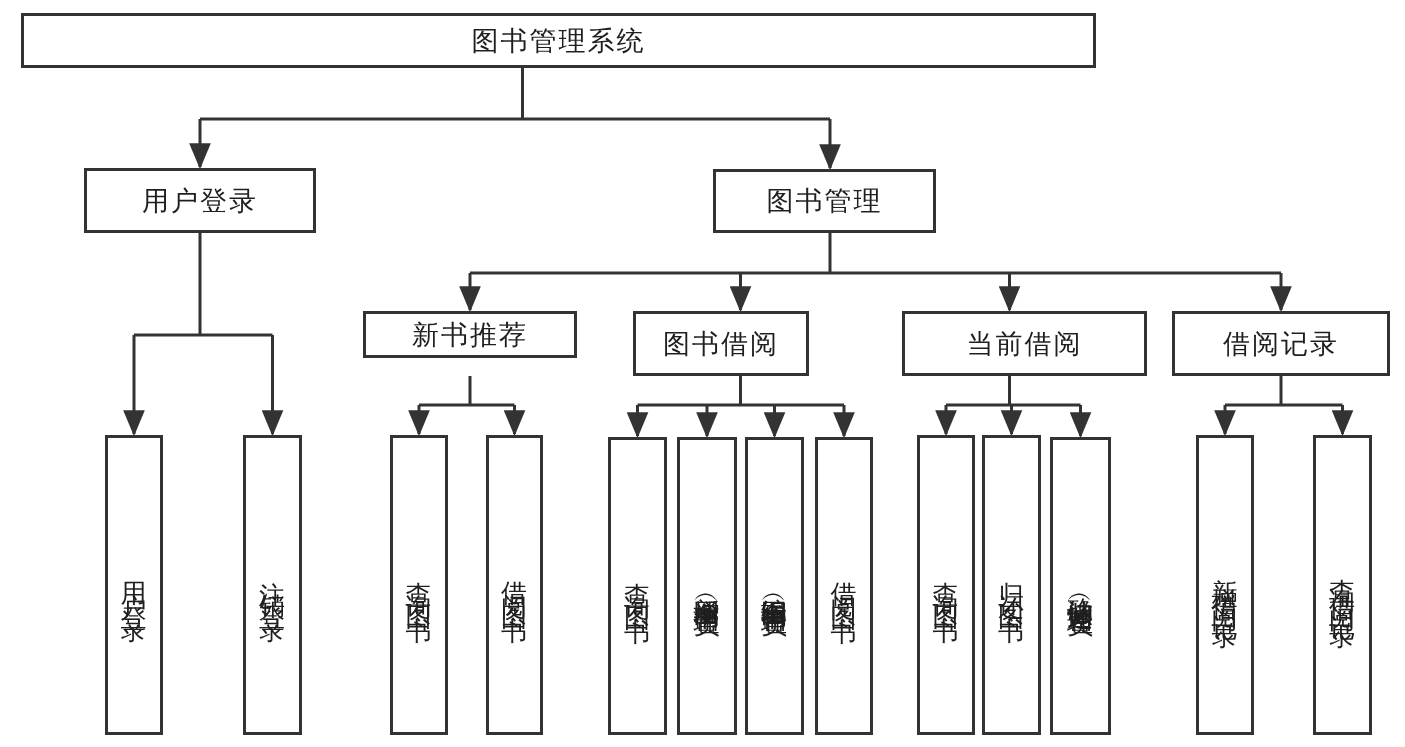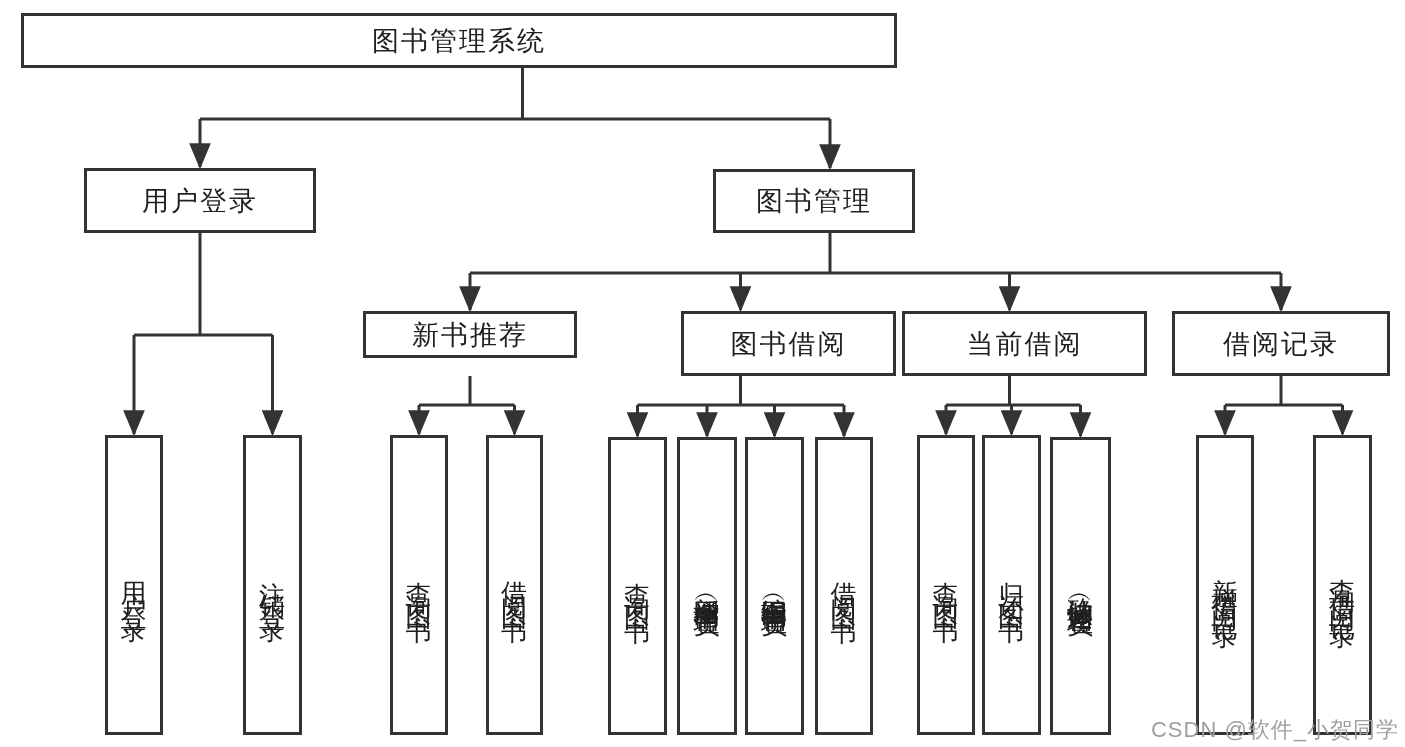--- a/index.html
+++ b/index.html
@@ -99,33 +99,33 @@
         <path d="M 1011.5 405 V 434" marker-end="url(#arrow)"></path>
         <path d="M 1080.5 405 V 436" marker-end="url(#arrow)"></path>
         <path d="M 1281 376 V 405"></path>
         <path d="M 1225 405 H 1342.5"></path>
         <path d="M 1225 405 V 434" marker-end="url(#arrow)"></path>
         <path d="M 1342.5 405 V 434" marker-end="url(#arrow)"></path>
       </g>
   </svg>
 
   <div id="nodes">
-      <div class="node h" style="left: 21px; top: 13px; width: 876px; height: 55px;">
+      <div class="node h" style="left: 21px; top: 13px; width: 1075px; height: 55px;">
         <span class="label">图书管理系统</span>
       </div>
       <div class="node h" style="left: 84px; top: 168px; width: 232px; height: 65px;">
         <span class="label">用户登录</span>
       </div>
-      <div class="node h" style="left: 713px; top: 169px; width: 202px; height: 64px;">
+      <div class="node h" style="left: 713px; top: 169px; width: 223px; height: 64px;">
         <span class="label">图书管理</span>
       </div>
       <div class="node h" style="left: 363px; top: 311px; width: 214px; height: 47px;">
         <span class="label">新书推荐</span>
       </div>
-      <div class="node h" style="left: 633px; top: 311px; width: 215px; height: 65px; margin-left: 48px;">
+      <div class="node h" style="left: 633px; top: 311px; width: 176px; height: 65px;">
         <span class="label">图书借阅</span>
       </div>
       <div class="node h" style="left: 902px; top: 311px; width: 245px; height: 65px;">
         <span class="label">当前借阅</span>
       </div>
       <div class="node h" style="left: 1172px; top: 311px; width: 218px; height: 65px;">
         <span class="label">借阅记录</span>
       </div>
       <div class="node v" style="left: 105px; top: 435px; width: 58px; height: 300px;">
         <span class="label sp-wide">用户登录</span>
@@ -161,14 +161,13 @@
         <span class="label sp-tight">确认归还（管理员）</span>
       </div>
       <div class="node v" style="left: 1196px; top: 435px; width: 58px; height: 300px;">
         <span class="label sp-mid">新增借阅记录</span>
       </div>
       <div class="node v" style="left: 1313px; top: 435px; width: 59px; height: 300px;">
         <span class="label sp-mid">查询借阅记录</span>
       </div>
     </div>
 
-  <div id="watermark">CSDN @软件_小贺同学</div>
 </div>
 
 </body></html>

